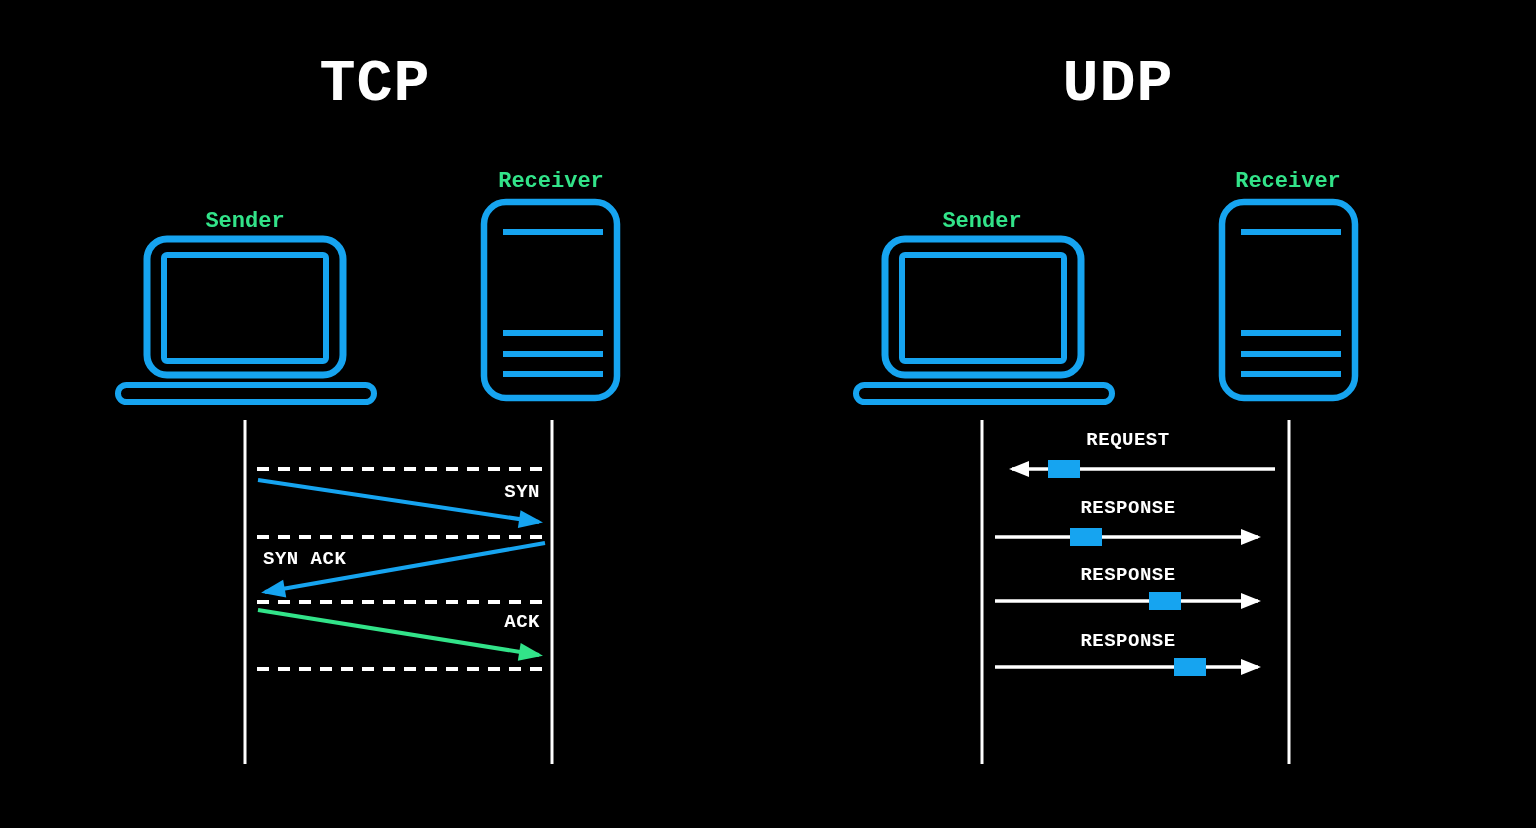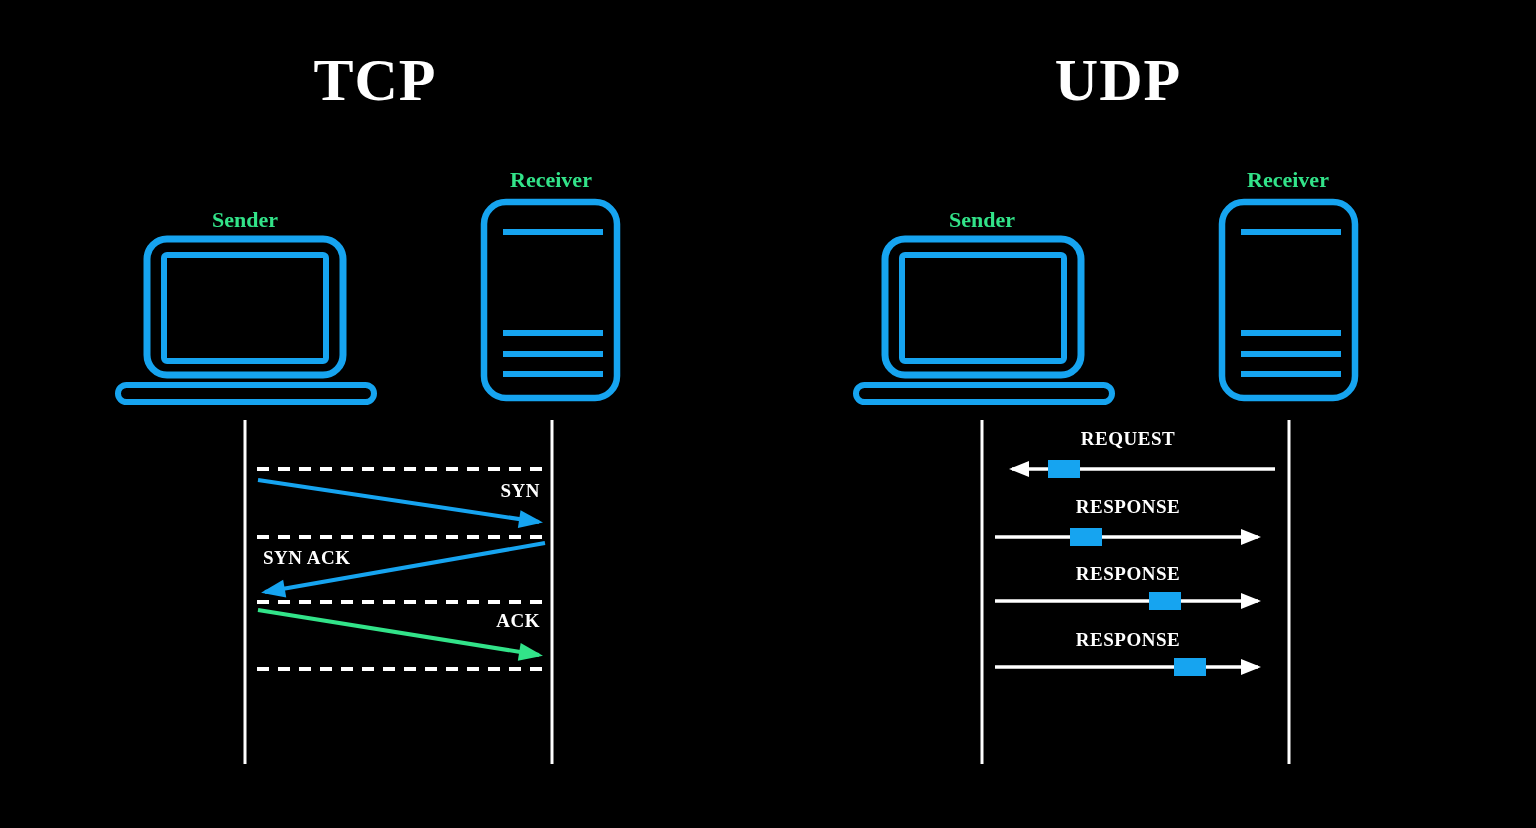--- a/index.html
+++ b/index.html
@@ -12,21 +12,21 @@
     margin: 0;
     padding: 0;
     background: var(--c-background, #000);
   }
   .canvas {
     position: relative;
     width: 1536px;
     height: 828px;
     background: var(--c-background, #000);
     overflow: hidden;
-    font-family: Liberation Serif, serif;
+    font-family: Liberation Mono, monospace;
     border-radius: 32px;
   }
   svg { display: block; }
 
   
   .stroke-blue  { stroke: var(--c-blue, #16a4f0); }
   .stroke-green { stroke: var(--c-green, #32e389); }
   .stroke-white { stroke: var(--c-white, #ffffff); }
   .fill-blue    { fill: var(--c-blue, #16a4f0); }
   .fill-green   { fill: var(--c-green, #32e389); }

